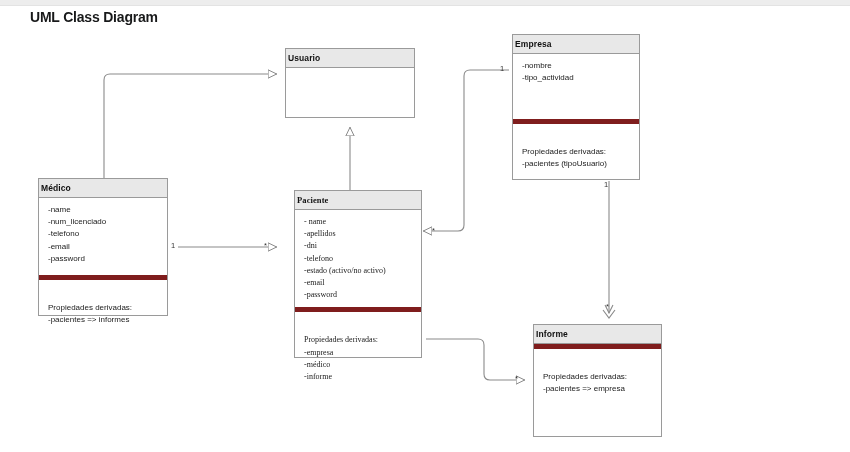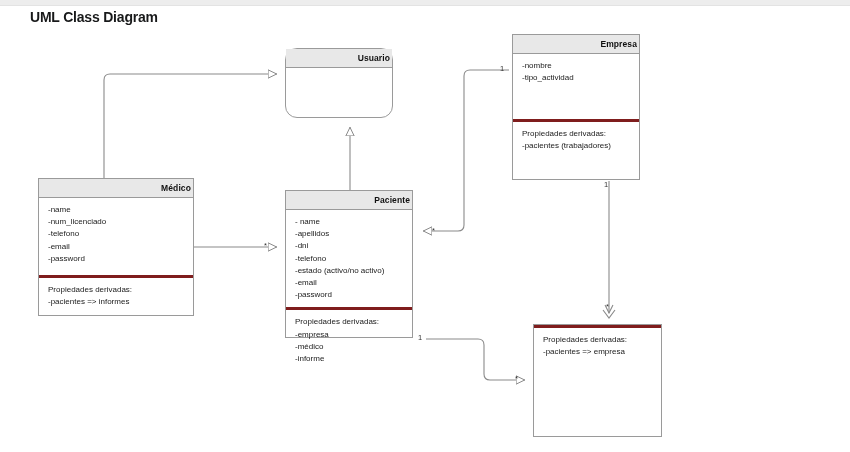--- a/index.html
+++ b/index.html
@@ -47,57 +47,57 @@
     box-sizing: border-box;
     border: 1px solid #9a9a9a;
     background: #ffffff;
     display: flex;
     flex-direction: column;
   }
   .uml-header {
     box-sizing: border-box;
     background: #e8e8e8;
     border-bottom: 1px solid #9a9a9a;
-    text-align: right;
+    text-align: left;
     font-size: 8.5px;
     font-weight: bold;
     padding: 4px 2px 4px 2px;
     color: #111;
     letter-spacing: 0.1px;
   }
   .uml-attrs {
     box-sizing: border-box;
     padding: 6px 8px 6px 9px;
     font-size: 8px;
     line-height: 12.2px;
     color: #1a1a1a;
     flex: 1 1 auto;
   }
   .uml-derived {
     box-sizing: border-box;
-    border-top: 3px solid #7f1d1d;
-    padding: 6px 8px 6px 9px;
+    border-top: 5px solid #7f1d1d;
+    padding: 22px 8px 6px 9px;
     font-size: 8px;
     line-height: 12.2px;
     color: #1a1a1a;
   }
   .uml-attr-line { white-space: pre; }
   .derived-title { white-space: pre; }
   .mult-label {
     position: absolute;
     font-size: 7.5px;
     color: #333;
     font-family: "Liberation Sans", sans-serif;
     line-height: 1;
   }
   
-  #class-usuario  { left: 285px; top: 48px;  width: 108px; height: 70px; border-radius: 12px; }
+  #class-usuario  { left: 285px; top: 48px;  width: 130px; height: 70px; }
   #class-empresa  { left: 512px; top: 34px;  width: 128px; height: 146px; }
-  #class-medico   { left: 38px;  top: 178px; width: 156px; height: 138px; }
-  #class-paciente { left: 285px; top: 190px; width: 128px; height: 148px; }
+  #class-medico   { left: 38px;  top: 178px; width: 130px; height: 138px; }
+  #class-paciente { left: 294px; top: 190px; width: 128px; height: 168px; font-family: Liberation Serif, serif; }
   #class-informe  { left: 533px; top: 324px; width: 129px; height: 113px; }
 </style>
 </head>
 <body>
 
 <div id="canvas">
 
   <div id="top-strip"></div>
 
   <div id="page-title">UML Class Diagram</div>
@@ -152,21 +152,21 @@
   </div>
 
   <div class="uml-class" id="class-empresa">
     <div class="uml-header">Empresa</div>
     <div class="uml-attrs">
       <div class="uml-attr-line">-nombre</div>
       <div class="uml-attr-line">-tipo_actividad</div>
     </div>
     <div class="uml-derived" style="height:60px;">
       <div class="derived-title">Propiedades derivadas:</div>
-      <div class="uml-attr-line">-pacientes (trabajadores)</div>
+      <div class="uml-attr-line">-pacientes (tipoUsuario)</div>
     </div>
   </div>
 
   <div class="uml-class" id="class-medico">
     <div class="uml-header">Médico</div>
     <div class="uml-attrs">
       <div class="uml-attr-line">-name</div>
       <div class="uml-attr-line">-num_licenciado</div>
       <div class="uml-attr-line">-telefono</div>
       <div class="uml-attr-line">-email</div>
@@ -191,19 +191,20 @@
     </div>
     <div class="uml-derived" style="height:57px;">
       <div class="derived-title">Propiedades derivadas:</div>
       <div class="uml-attr-line">-empresa</div>
       <div class="uml-attr-line">-médico</div>
       <div class="uml-attr-line">-informe</div>
     </div>
   </div>
 
   <div class="uml-class" id="class-informe">
+    <div class="uml-header">Informe</div>
     <div class="uml-derived" style="height:40px;">
       <div class="derived-title">Propiedades derivadas:</div>
       <div class="uml-attr-line">-pacientes =&gt; empresa</div>
     </div>
   </div>
 
 </div>
 
 </body></html>

